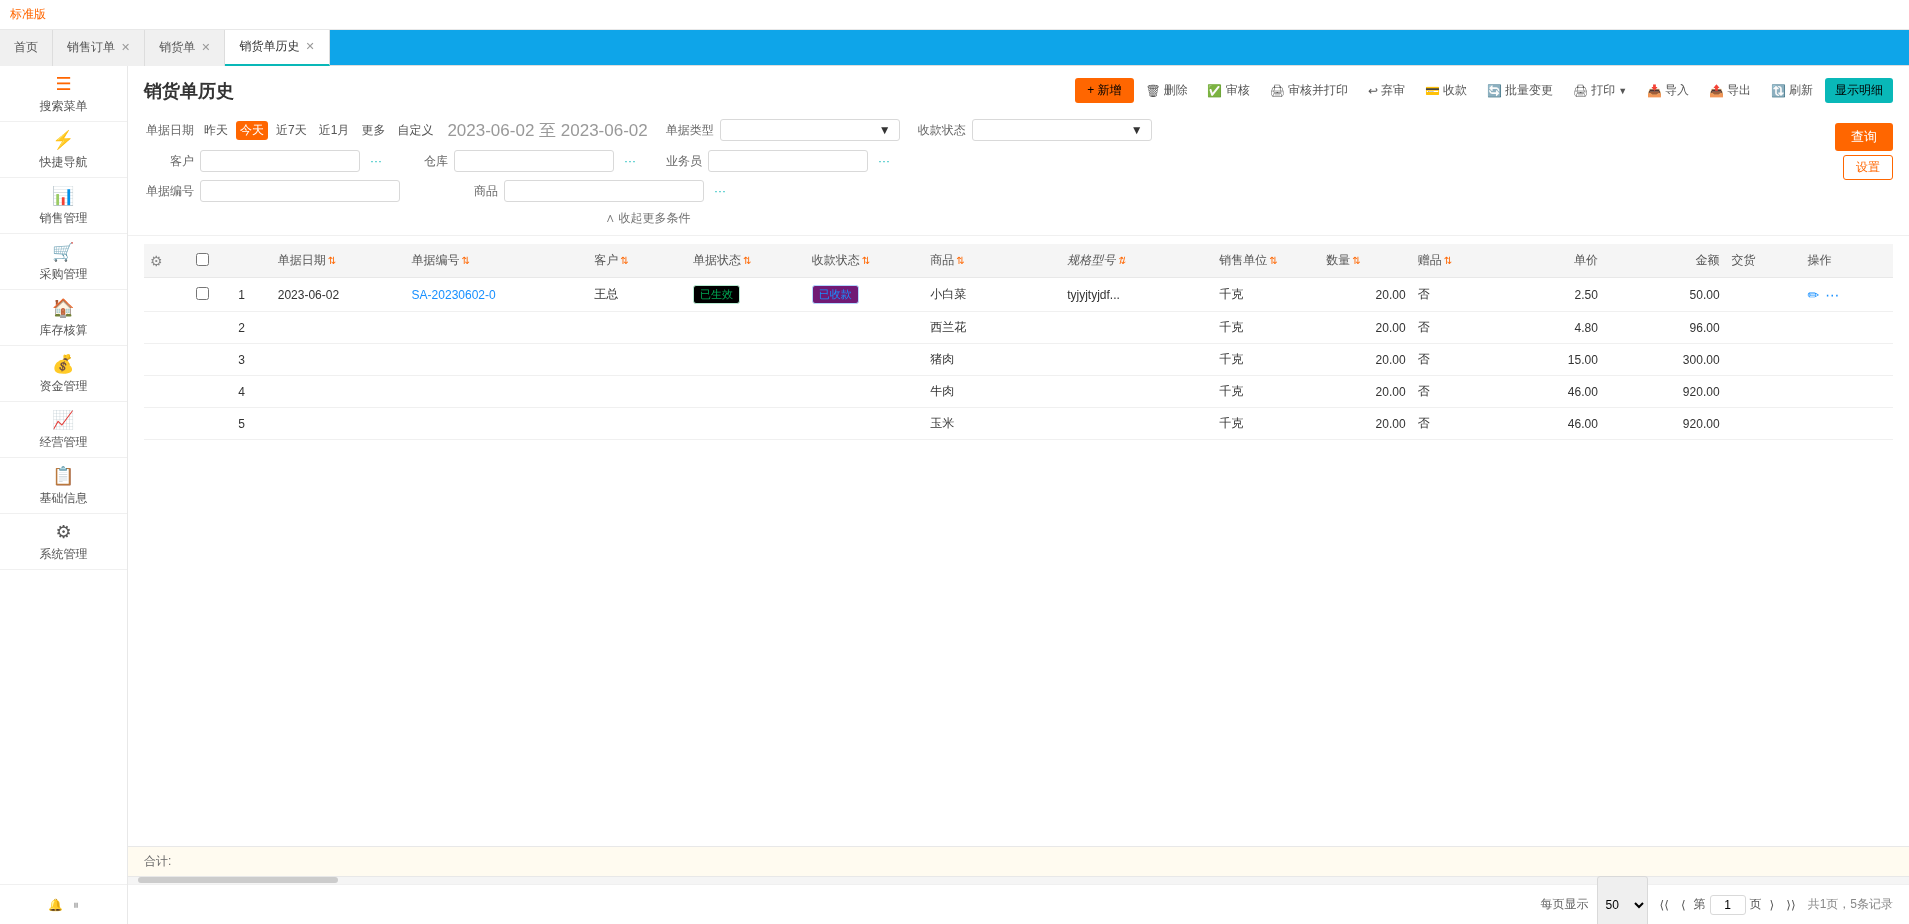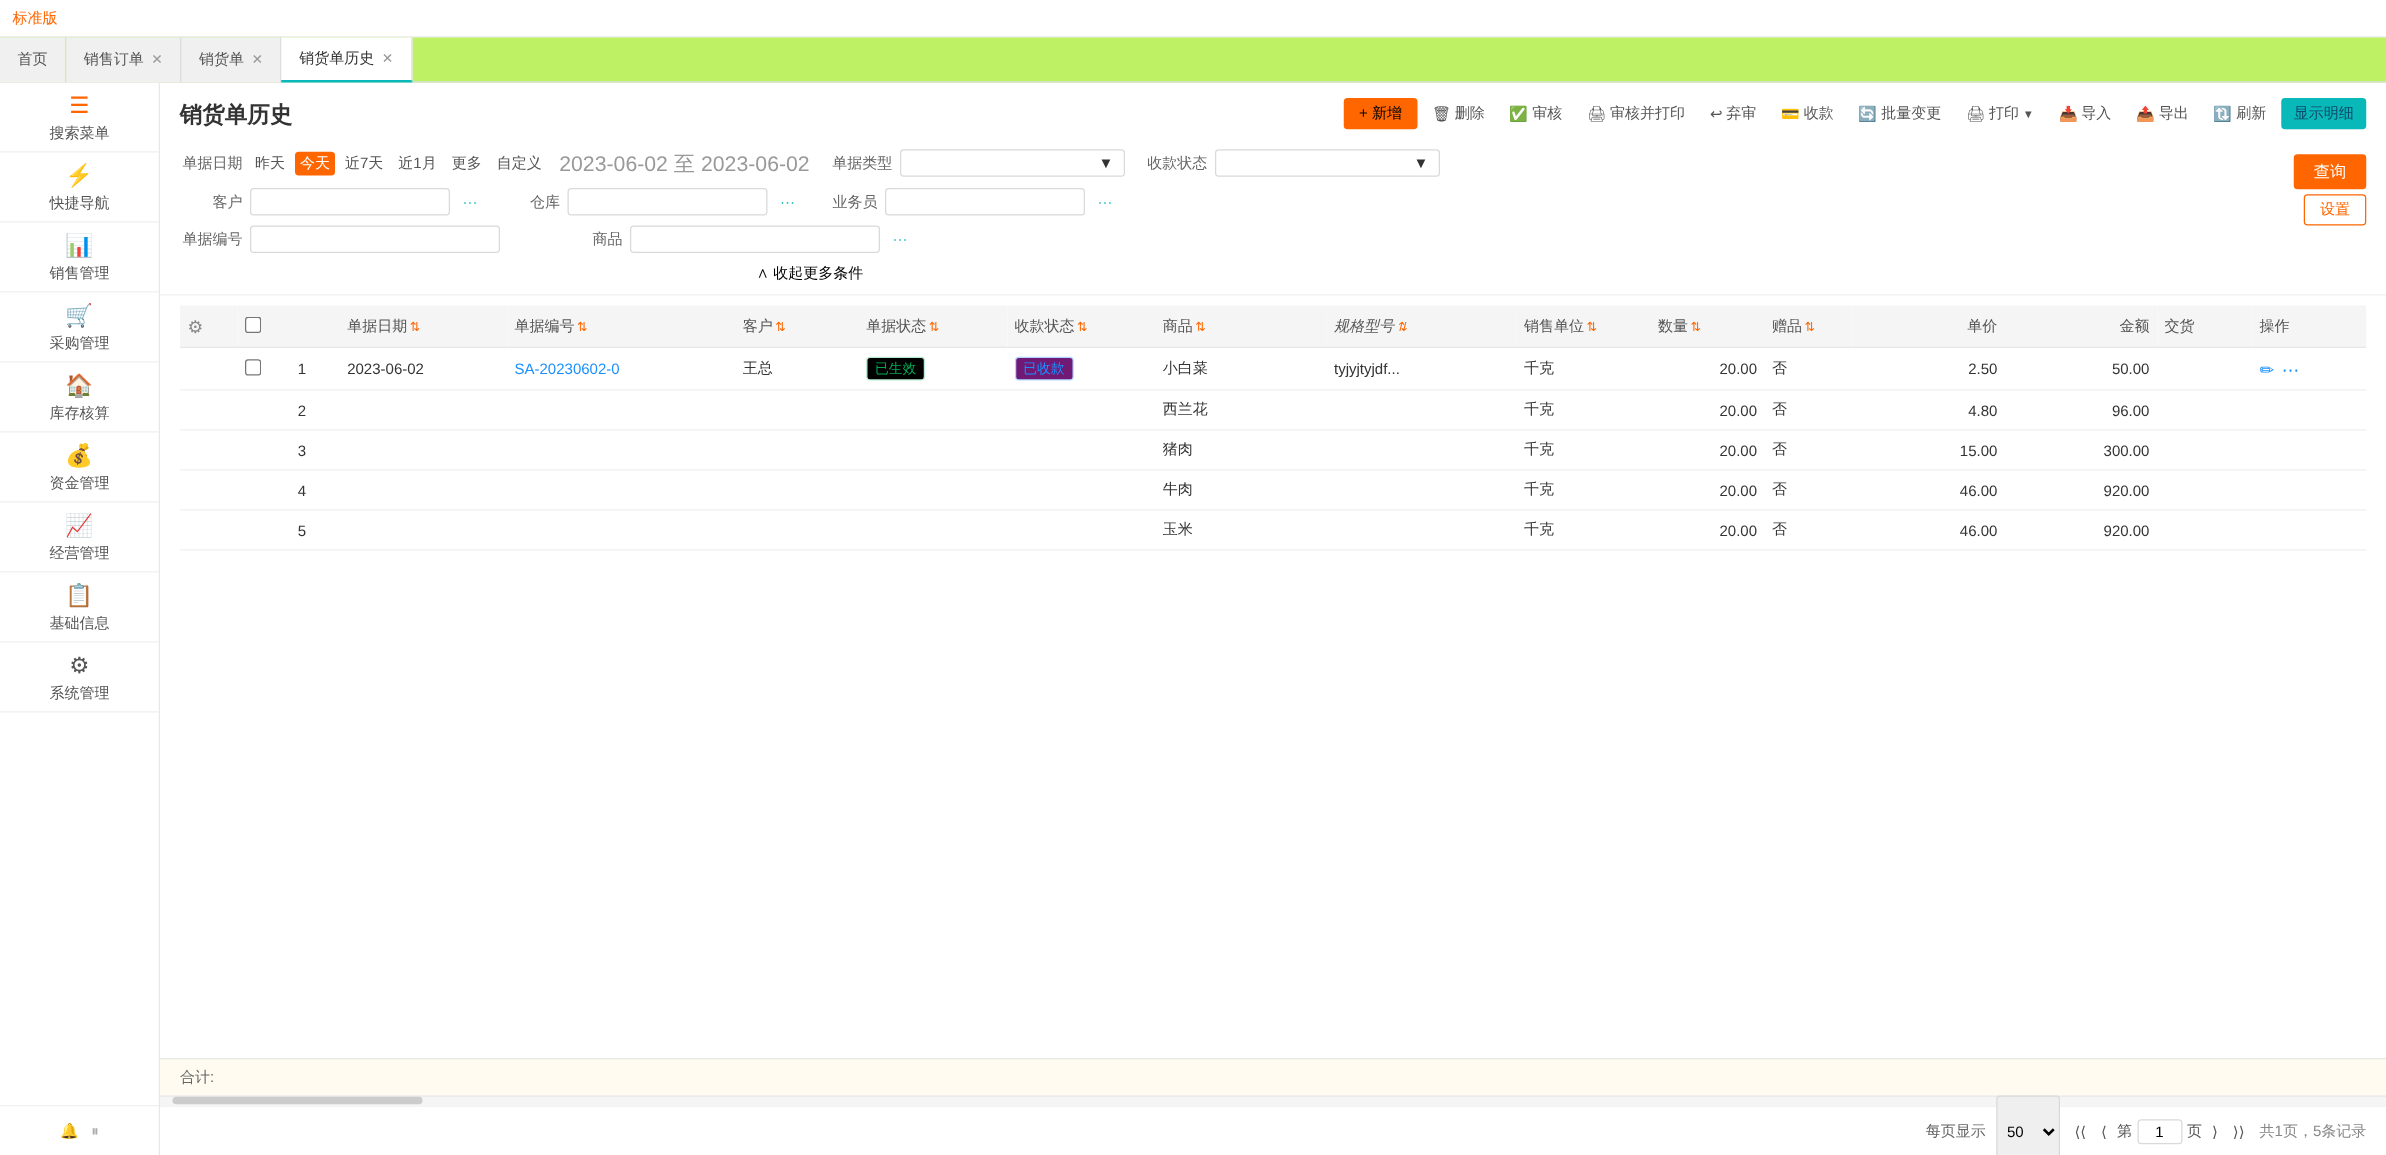--- a/index.html
+++ b/index.html
@@ -3,21 +3,21 @@
   <meta charset="utf-8">
   <style>
     * { box-sizing: border-box; margin: 0; padding: 0; font-family: "Microsoft YaHei", "PingFang SC", Arial, sans-serif; font-size: 12px; }
     body { display: flex; flex-direction: column; height: 924px; overflow: hidden; background: #f5f5f5; }
 
     
     .top-bar { height: 30px; background: #fff; border-bottom: 1px solid #e8e8e8; display: flex; align-items: center; padding: 0 10px; }
     .top-bar-brand { font-size: 12px; color: #ff6600; }
 
     
-    .tab-bar { height: 36px; background: #bef264; display: flex; align-items: center; border-bottom: 1px solid #ddd; padding-left: 0; }
+    .tab-bar { height: 36px; background: #0ea5e9; display: flex; align-items: center; border-bottom: 1px solid #ddd; padding-left: 0; }
     .tab-item { height: 36px; padding: 0 14px; display: flex; align-items: center; cursor: pointer; border-right: 1px solid #ddd; background: #f0f0f0; color: #555; font-size: 13px; position: relative; }
     .tab-item.active { background: #fff; color: #333; font-weight: 500; }
     .tab-item .tab-close { margin-left: 6px; color: #999; font-size: 11px; cursor: pointer; }
 
     
     .main-layout { display: flex; flex: 1; overflow: hidden; }
 
     
     .sidebar { width: 128px; background: #fff; border-right: 1px solid #e8e8e8; display: flex; flex-direction: column; }
     .sidebar-item { height: 56px; display: flex; flex-direction: column; align-items: center; justify-content: center; cursor: pointer; color: #555; font-size: 12px; border-bottom: 1px solid #f0f0f0; }
@@ -27,35 +27,35 @@
 
     
     .content-area { flex: 1; overflow: auto; background: #fff; padding: 0; display: flex; flex-direction: column; }
 
     
     .page-header { padding: 12px 16px 8px; display: flex; align-items: center; justify-content: space-between; }
     .page-title { font-size: 18px; font-weight: 600; color: #333; }
     .toolbar { display: flex; align-items: center; gap: 4px; flex-wrap: wrap; }
     .toolbar-btn { display: flex; align-items: center; gap: 3px; padding: 4px 8px; cursor: pointer; color: #555; font-size: 12px; border: none; background: none; }
     .toolbar-btn.primary { background: #ff6600; color: #000000; border-radius: 3px; padding: 4px 12px; }
-    .toolbar-btn-display { background: #09b8b8; color: #0c4a6e; border-radius: 3px; padding: 4px 10px; cursor: pointer; font-size: 12px; border: none; }
+    .toolbar-btn-display { background: #09b8b8; color: #000000; border-radius: 3px; padding: 4px 10px; cursor: pointer; font-size: 12px; border: none; }
 
     
     .filter-area { padding: 8px 16px; background: #fff; border-bottom: 1px solid #f0f0f0; }
     .filter-row { display: flex; align-items: flex-start; gap: 16px; margin-bottom: 8px; }
     .filter-group { display: flex; align-items: center; gap: 6px; }
     .filter-label { color: #666; white-space: nowrap; min-width: 50px; text-align: right; }
     .filter-input { border: 1px solid #d9d9d9; border-radius: 3px; padding: 3px 8px; width: 160px; color: #333; }
     .filter-input-wide { width: 200px; }
     .filter-select { border: 1px solid #d9d9d9; border-radius: 3px; padding: 3px 8px; width: 200px; color: #333; cursor: pointer; display: flex; align-items: center; justify-content: space-between; background: #fff; }
     .date-shortcuts { display: flex; align-items: center; gap: 4px; }
     .date-shortcut { cursor: pointer; color: #555; padding: 1px 4px; text-align: center; }
     .date-shortcut.active { background: #ff6600; color: #fff; border-radius: 3px; }
     .date-range { color: #999; font-size: 17px; margin-left: 4px; }
-    .filter-extra-btn { color: #000000; cursor: pointer; display: flex; align-items: center; gap: 3px; }
+    .filter-extra-btn { color: #737373; cursor: pointer; display: flex; align-items: center; gap: 3px; }
     .filter-dots { color: #09b8b8; cursor: pointer; margin-left: 4px; }
 
     
     .query-btn { background: #ff6600; color: #fff; border: none; border-radius: 3px; padding: 5px 16px; cursor: pointer; font-size: 13px; }
     .settings-btn { background: #fff; color: #ff6600; border: 1px solid #ff6600; border-radius: 3px; padding: 3px 12px; cursor: pointer; font-size: 12px; margin-top: 4px; display: block; }
 
     
     .table-area { flex: 1; overflow: auto; padding: 8px 16px; }
     table { width: 100%; border-collapse: collapse; }
     thead tr { background: #f5f5f5; }

